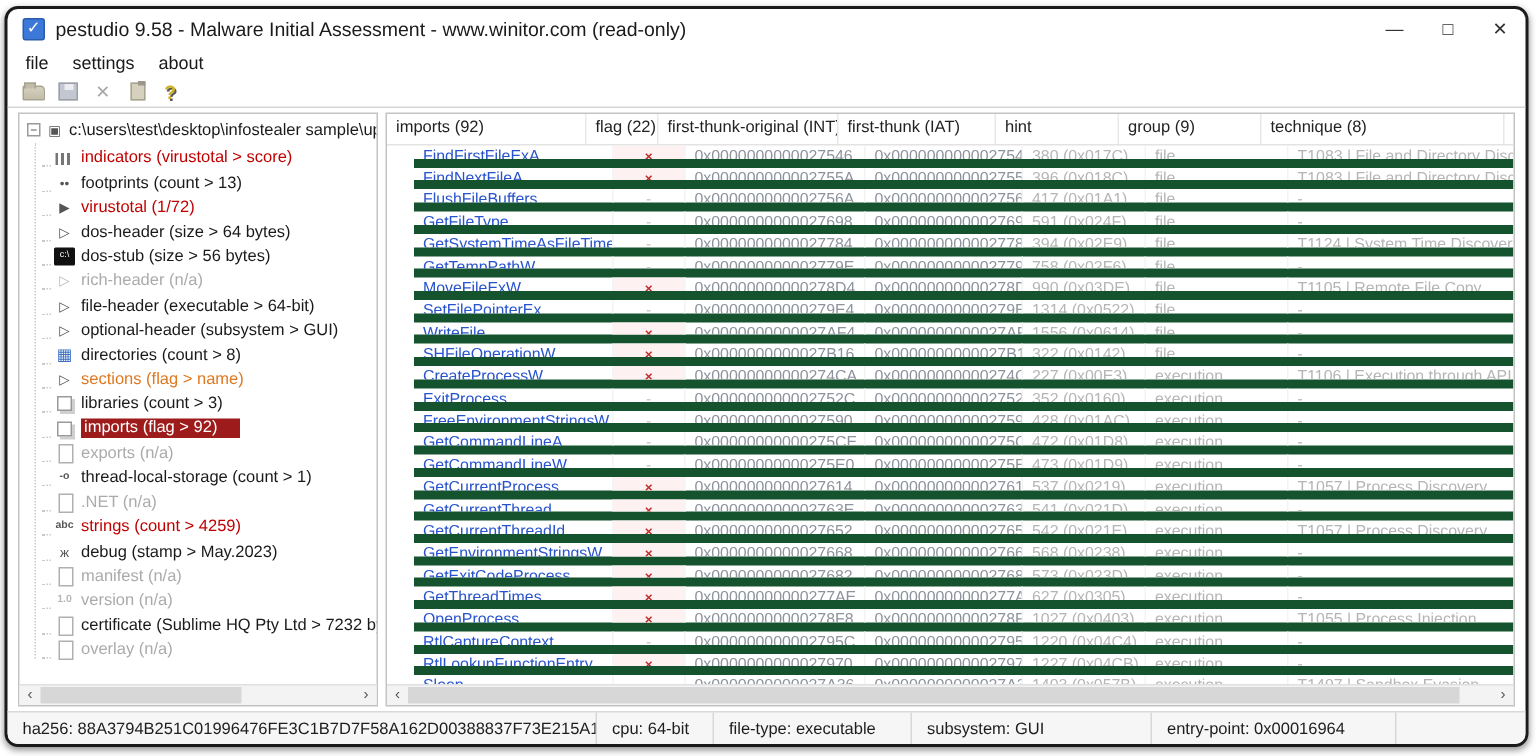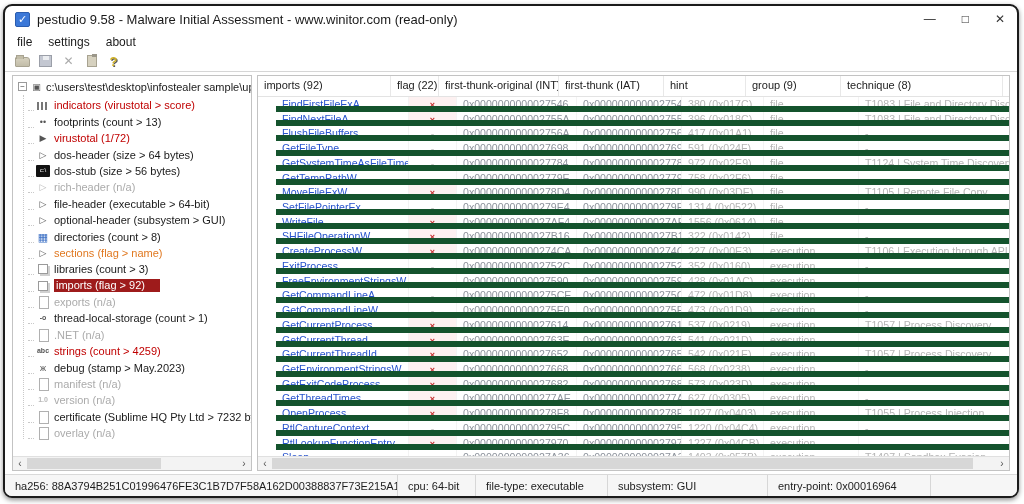--- a/index.html
+++ b/index.html
@@ -293,21 +293,21 @@
             <div class="td dim">591 (0x024F)</div>
             <div class="td dim">file</div>
             <div class="td dim">-</div>
             <div class="td dim">imp</div>
           </div>
           <div class="tr">
             <div class="td"><span class="link">GetSystemTimeAsFileTime</span></div>
             <div class="td c"><span class="flag-dash">-</span></div>
             <div class="td"><span class="hexlink">0x0000000000027784</span></div>
             <div class="td"><span class="hexlink">0x0000000000027784</span></div>
-            <div class="td dim">972 (0x02E9)</div>
+            <div class="td dim">394 (0x02E9)</div>
             <div class="td dim">file</div>
             <div class="td dim">T1124 | System Time Discovery</div>
             <div class="td dim">imp</div>
           </div>
           <div class="tr">
             <div class="td"><span class="link">GetTempPathW</span></div>
             <div class="td c"><span class="flag-dash">-</span></div>
             <div class="td"><span class="hexlink">0x000000000002779E</span></div>
             <div class="td"><span class="hexlink">0x000000000002779E</span></div>
             <div class="td dim">758 (0x02F6)</div>

